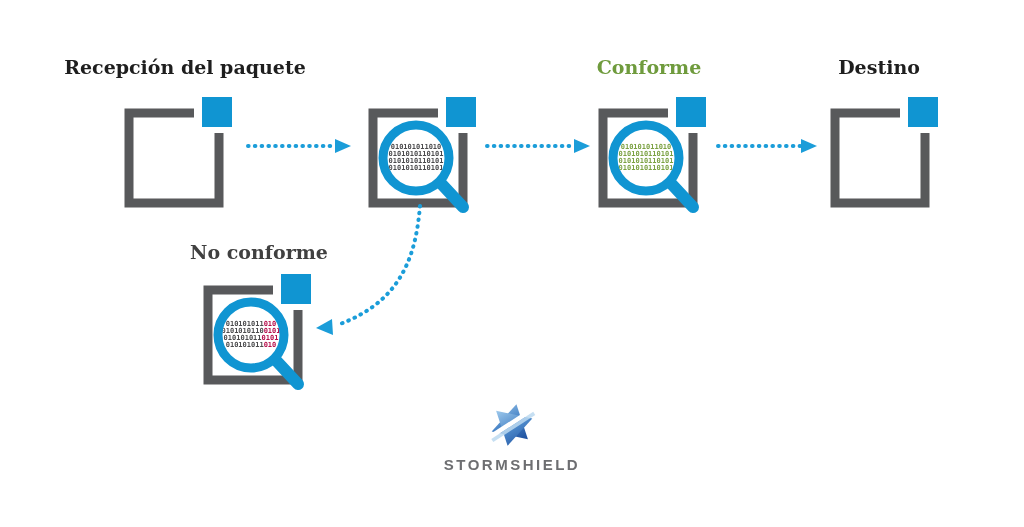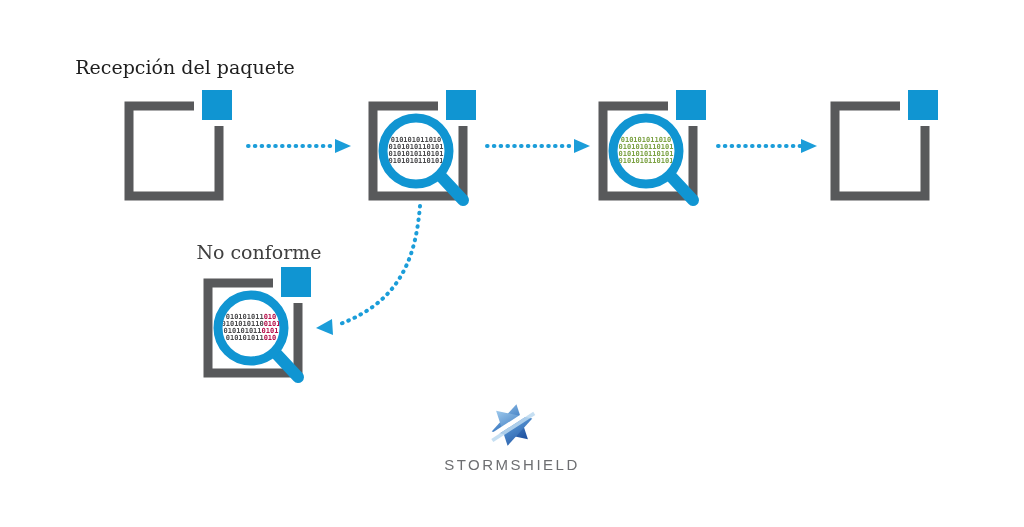--- a/index.html
+++ b/index.html
@@ -8,31 +8,31 @@
     width: 1024px;
     height: 527px;
     background: #ffffff;
     overflow: hidden;
     font-family: "Liberation Sans", sans-serif;
   }
   .node-title {
     position: absolute;
     text-align: center;
     font-family: "DejaVu Serif", "Liberation Serif", serif;
-    font-weight: 400;
+    font-weight: 700;
     font-size: 19px;
     line-height: 22px;
     white-space: nowrap;
   }
   .t-dark  { color: #1e1e1e; }
   .t-blue  { color: #1e9cd7; }
   .t-green { color: #6f9b3d; }
   .t-red   { color: #404040; }
 
-  .node { position: absolute; width: 100px; height: 100px; overflow: visible; }
+  .node { position: absolute; width: 100px; height: 100px; overflow: visible; margin-top: 7px; }
   .box-svg { position: absolute; left: 0; top: 0; overflow: visible; }
   .box-path { fill: none; stroke: #58595b; stroke-width: 9; }
   .blue-square {
     position: absolute;
     width: 30px; height: 30px;
     right: -8px; top: -11px;
     background: #1095d2;
   }
   .magnifier-svg { position: absolute; left: 0; top: 0; overflow: visible; }
   .glass-ring { fill: #ffffff; stroke: #1095d2; stroke-width: 9; }
@@ -57,32 +57,34 @@
     stroke-width: 4;
     stroke-dasharray: 0.6 6.2;
     stroke-linecap: round;
   }
   .arrow-head { fill: #1b9dd9; }
 
   #logo-block { position: absolute; left: 412px; top: 400px; width: 200px; text-align: center; }
   #logo-brand {
     margin-top: 2px;
     font-family: "Liberation Sans", sans-serif;
-    font-weight: 400;
+    font-weight: 700;
     font-size: 15px;
     letter-spacing: 2.5px;
     color: #6d6e71;
   }
 </style>
 </head>
 <body>
 
 <div id="canvas">
 
   <div class="node-title t-dark" style="left:35px;  top:56px;  width:300px;">Recepción del paquete</div>
+  <div class="node-title t-green" style="left:549px; top:56px;  width:200px;">Conforme</div>
+  <div class="node-title t-dark" style="left:779px; top:56px;  width:200px;">Destino</div>
   <div class="node-title t-red" style="left:159px; top:241px; width:200px;">No conforme</div>
 
   <div class="node" style="left:124px; top:101px;">
     <svg class="box-svg" width="100" height="100" viewBox="0 0 100 100">
       <path class="box-path" d="M 70 5 L 5 5 L 5 95 L 95 95 L 95 25"></path>
     </svg>
     <div class="blue-square"></div>
   </div>
 
   <div class="node" style="left:368px; top:101px;">

